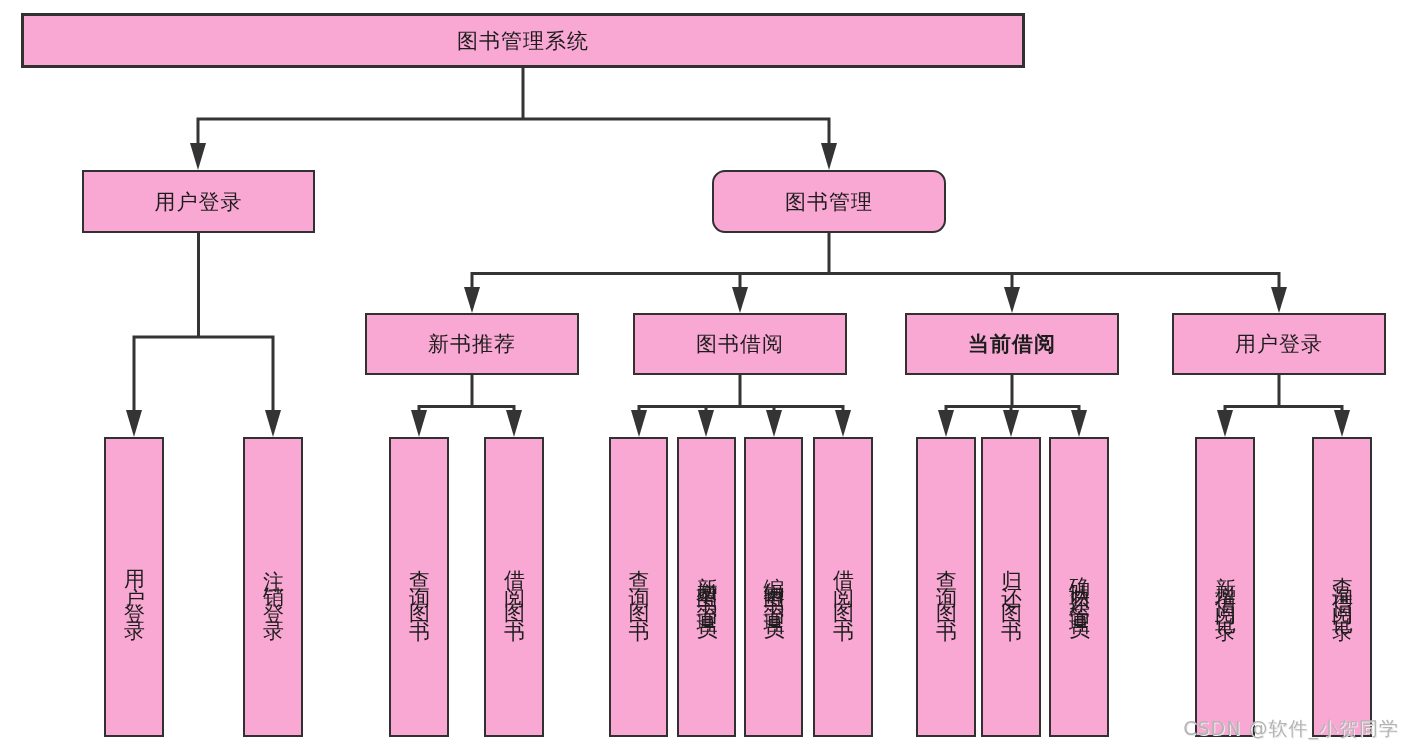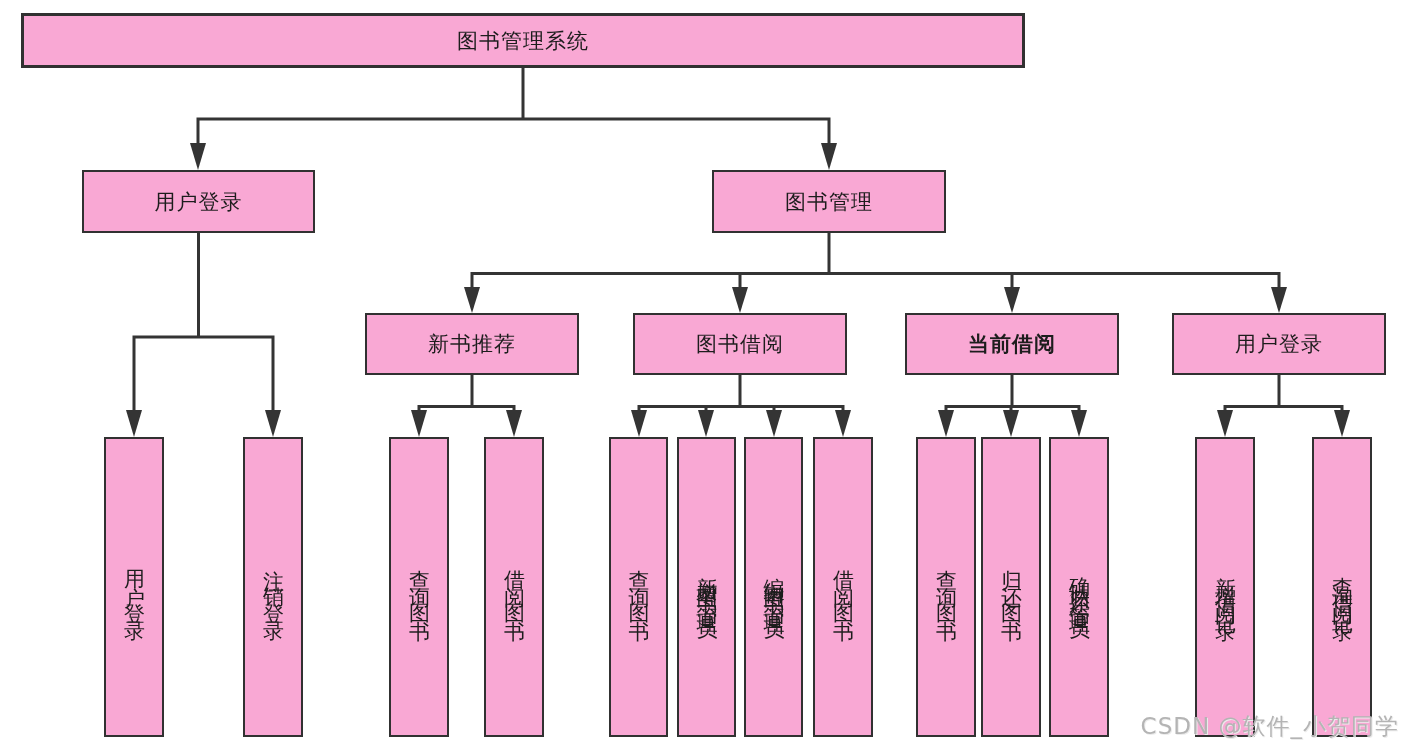--- a/index.html
+++ b/index.html
@@ -9,21 +9,21 @@
   #wires{position:absolute;left:0;top:0;}
   .node{position:absolute;box-sizing:border-box;background:#f9a8d4;
         border:2.5px solid #313131;display:flex;align-items:center;justify-content:center;
         color:#1d1d1d;text-align:center;}
   .hnode{font-size:21px;letter-spacing:1px;}
   .rootnode{border-width:3px;}
   .leaf{writing-mode:vertical-rl;font-size:21px;line-height:1.0;}
   .sp-wide{letter-spacing:17px;}
   .sp-mid{letter-spacing:9px;}
   .sp-tight{letter-spacing:6px;}
-  .watermark{position:absolute;right:6px;bottom:5px;font-size:23px;color:#b4b4b4;
+  .watermark{position:absolute;right:6px;bottom:5px;font-size:19px;color:#b4b4b4;
              letter-spacing:1px;text-shadow:1px 1px 0 #ececec;white-space:nowrap;}
 </style>
 </head>
 <body>
 
 <div id="diagram">
 
   <svg id="wires" width="1405" height="747" viewBox="0 0 1405 747">
 
     <path d="M523 68 V119 M196.5 119 H830.5 M198 119 V147 M829 119 V147" fill="none" stroke="#343434" stroke-width="3"></path>
@@ -60,21 +60,21 @@
     <polygon points="1334,410 1350,410 1342,437" fill="#343434"></polygon>
   </svg>
 
   <div class="node hnode rootnode" style="left:21px;top:13px;width:1004px;height:55px;">
     <span>图书管理系统</span>
   </div>
 
   <div class="node hnode" style="left:82px;top:170px;width:233px;height:63px;">
     <span>用户登录</span>
   </div>
-  <div class="node hnode" style="left:712px;top:170px;width:234px;height:63px;">
+  <div class="node hnode" style="left:712px;top:170px;width:234px;height:63px;border-radius:13px;">
     <span>图书管理</span>
   </div>
 
   <div class="node hnode" style="left:365px;top:313px;width:214px;height:62px;">
     <span>新书推荐</span>
   </div>
   <div class="node hnode" style="left:633px;top:313px;width:214px;height:62px;">
     <span>图书借阅</span>
   </div>
   <div class="node hnode" style="left:905px;top:313px;width:214px;height:62px;font-weight:bold;">

